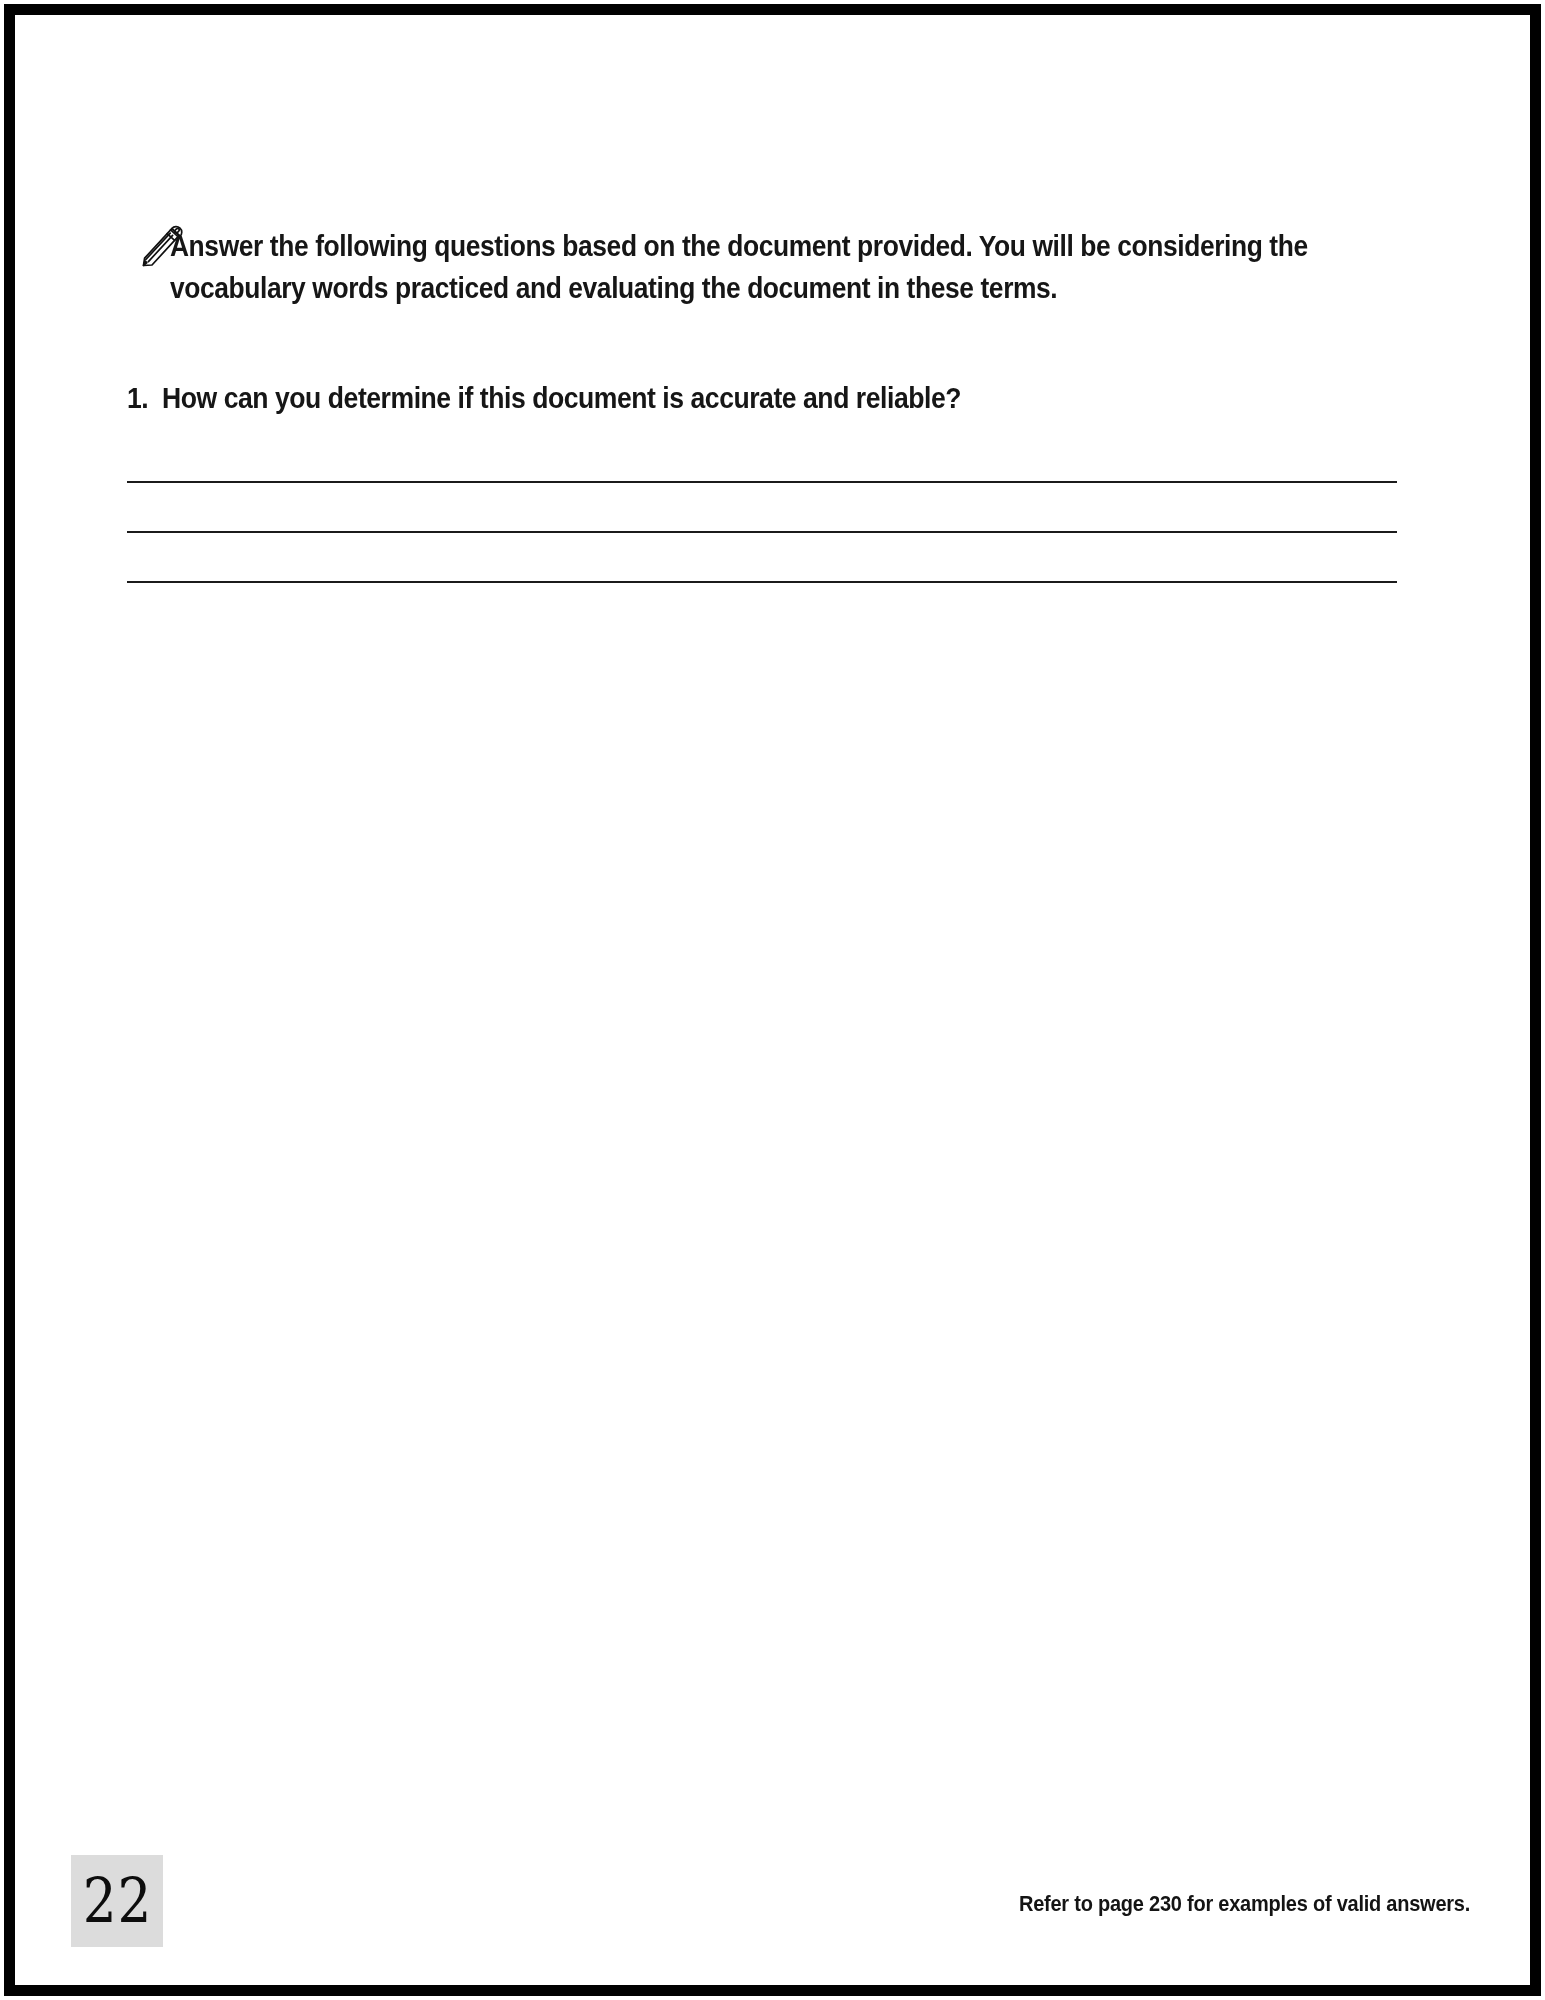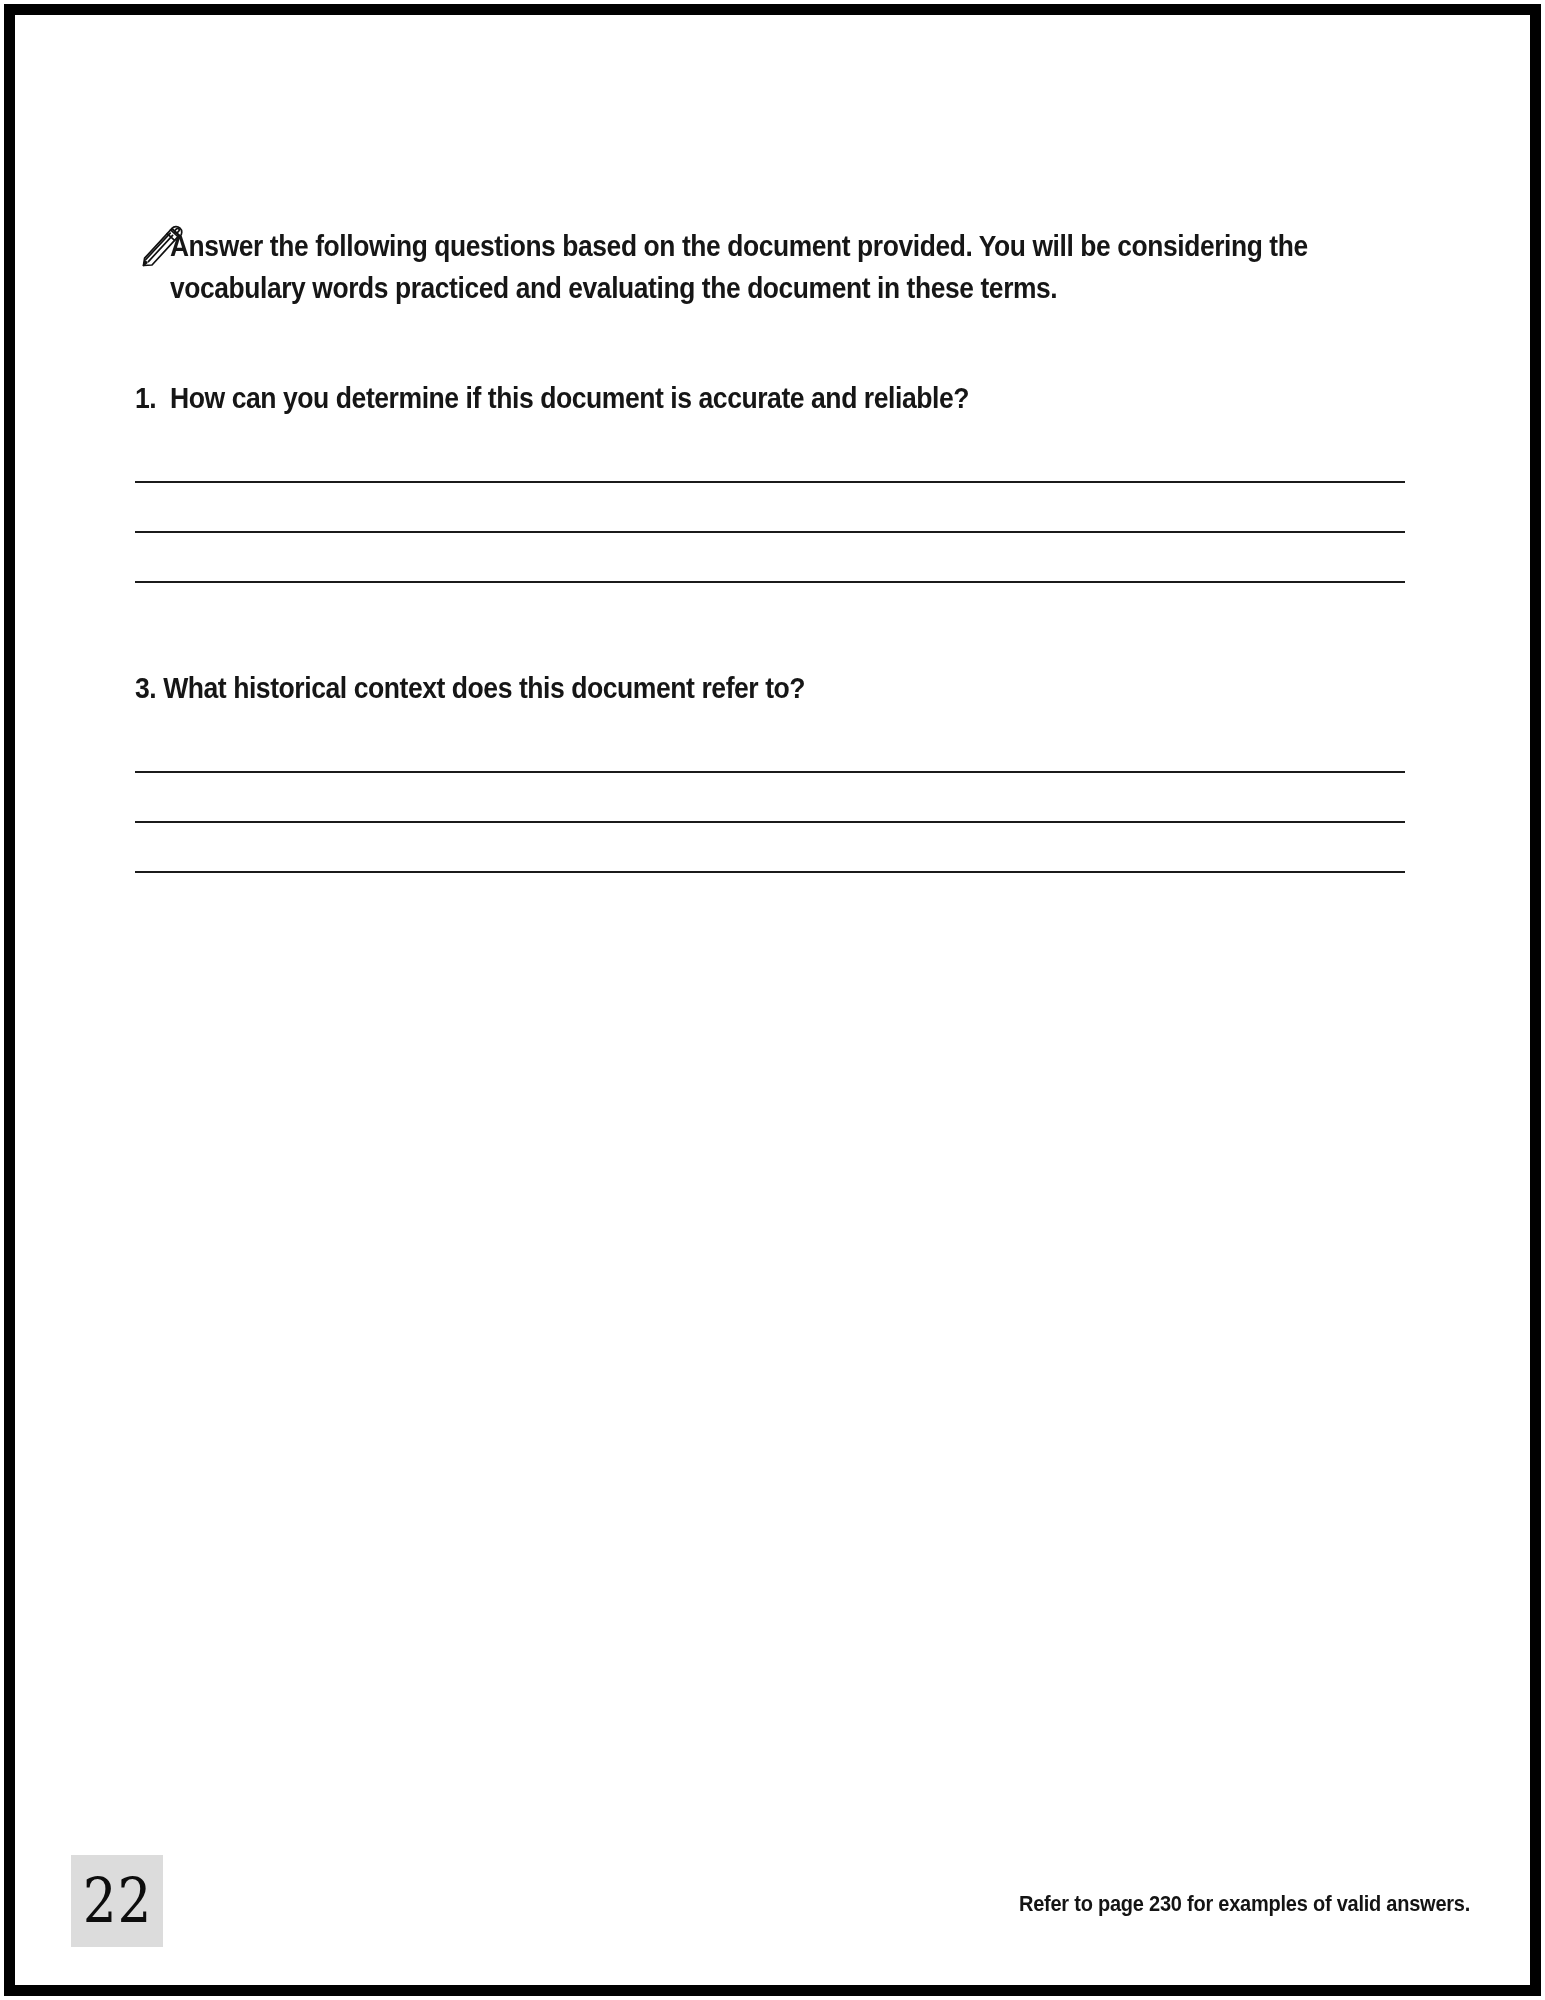--- a/index.html
+++ b/index.html
@@ -67,21 +67,20 @@
     transform-origin: left top;
     width: 1380px;
   }
 
   
   .questions {
     position: absolute;
     left: 112px;
     top: 362px;
     width: 1290px;
-    margin-left: 8px;
   }
   .question-item {
     position: relative;
   }
   .question-text {
     margin: 0;
     font-family: "Liberation Sans Narrow", "Liberation Sans", sans-serif;
     font-weight: 700;
     font-size: 29.5px;
     line-height: 1.43;
@@ -184,28 +183,20 @@
           <div class="answer-lines">
             <div class="answer-line"></div>
             <div class="answer-line"></div>
             <div class="answer-line"></div>
           </div>
         </div>
         <div class="q-gap"></div>
 
         <div class="q-gap"></div>
 
-        <div class="question-item">
-          <p class="question-text">3. What historical context does this document refer to?</p>
-          <div class="answer-lines">
-            <div class="answer-line"></div>
-            <div class="answer-line"></div>
-            <div class="answer-line"></div>
-          </div>
-        </div>
         <div class="q-gap"></div>
 
         <div class="q-gap"></div>
 
 
       </div>
 
       <div class="footer">
         <div class="page-number-box">
           <span class="page-number">22</span>

